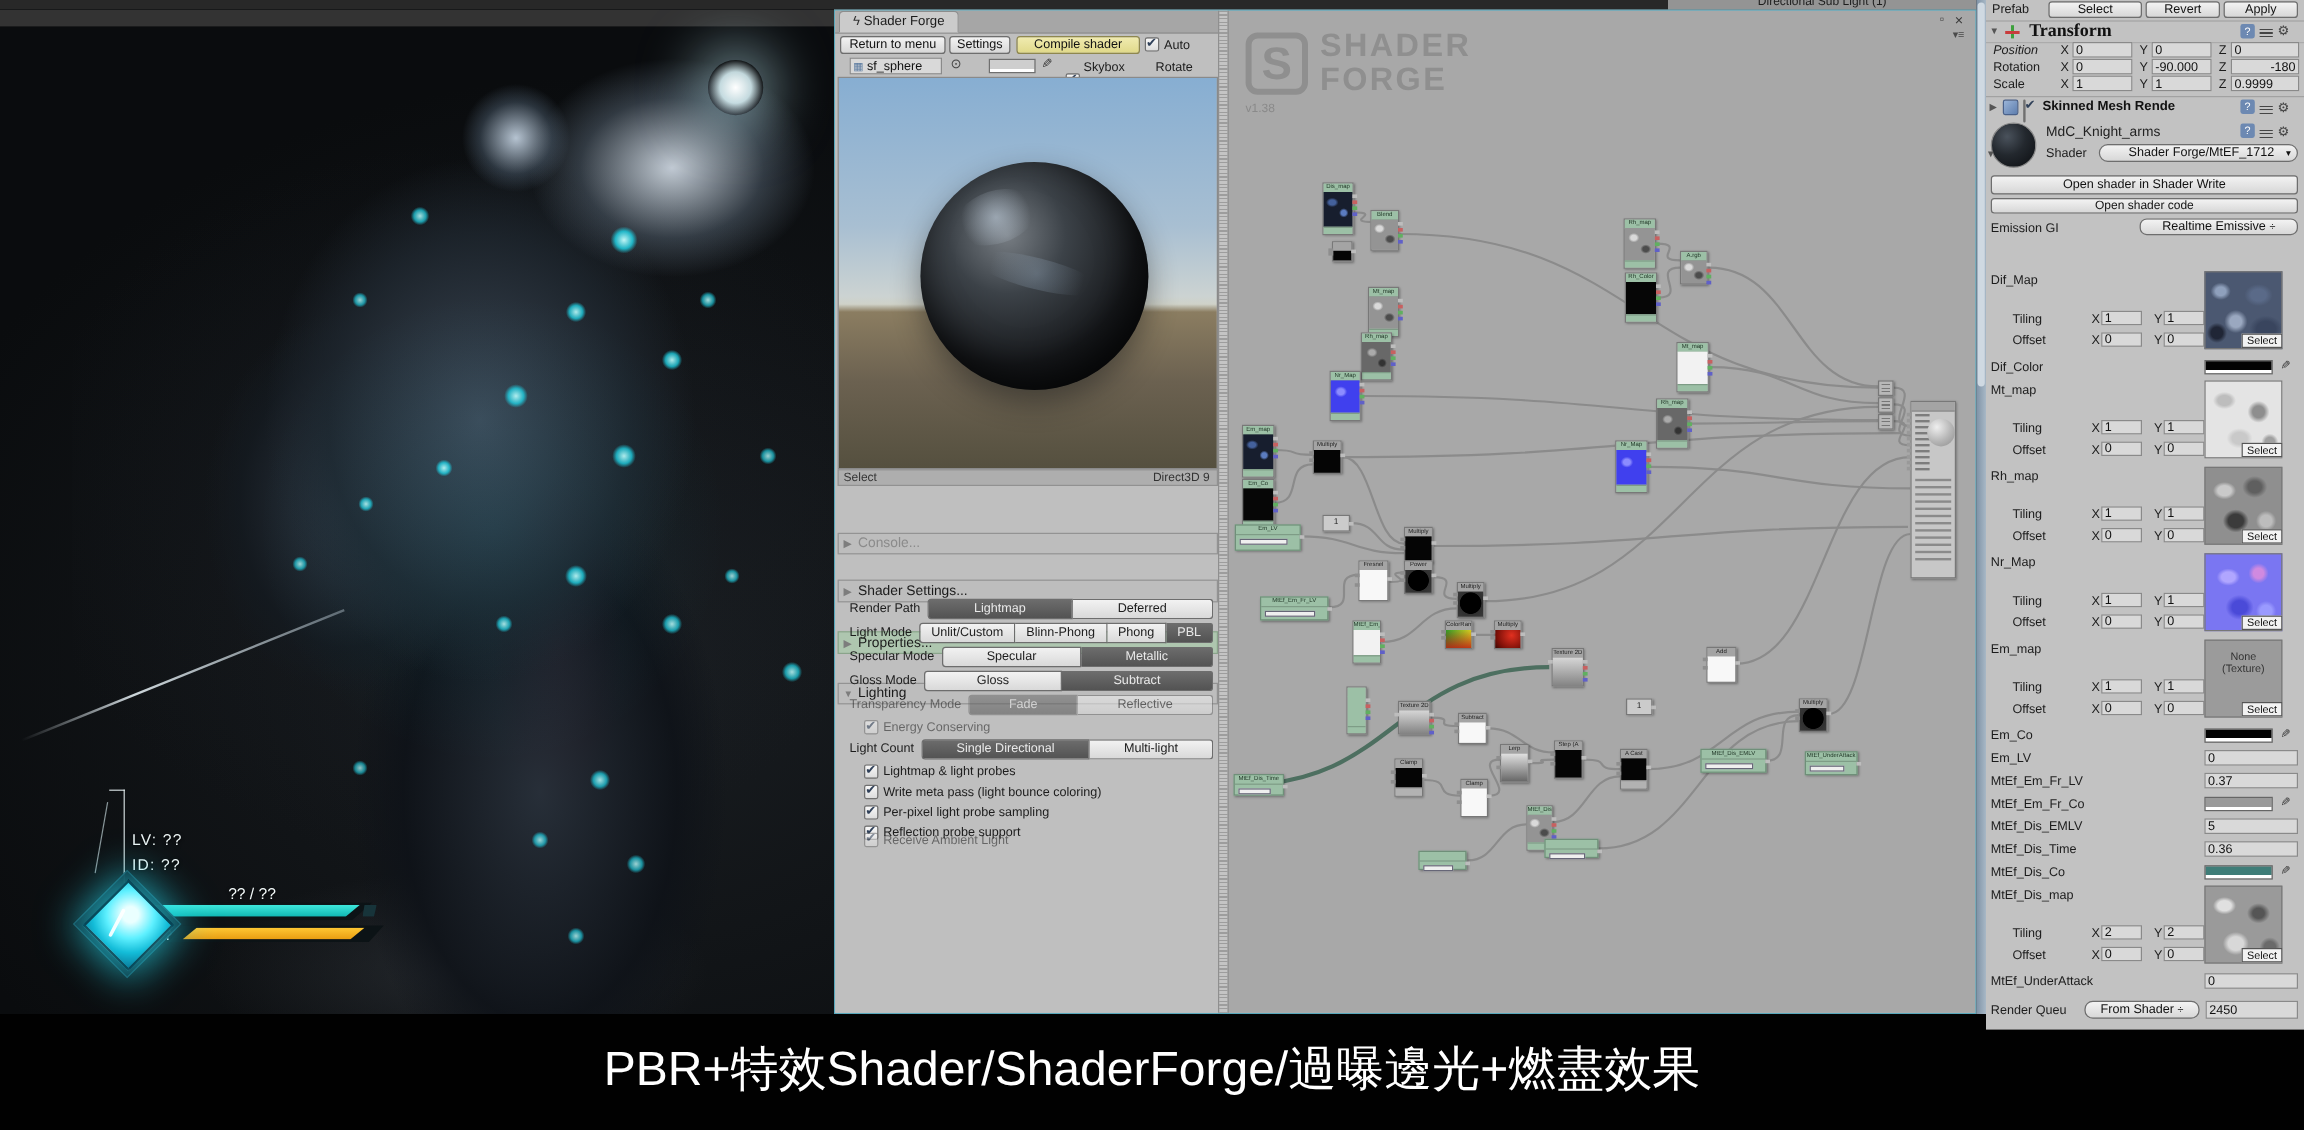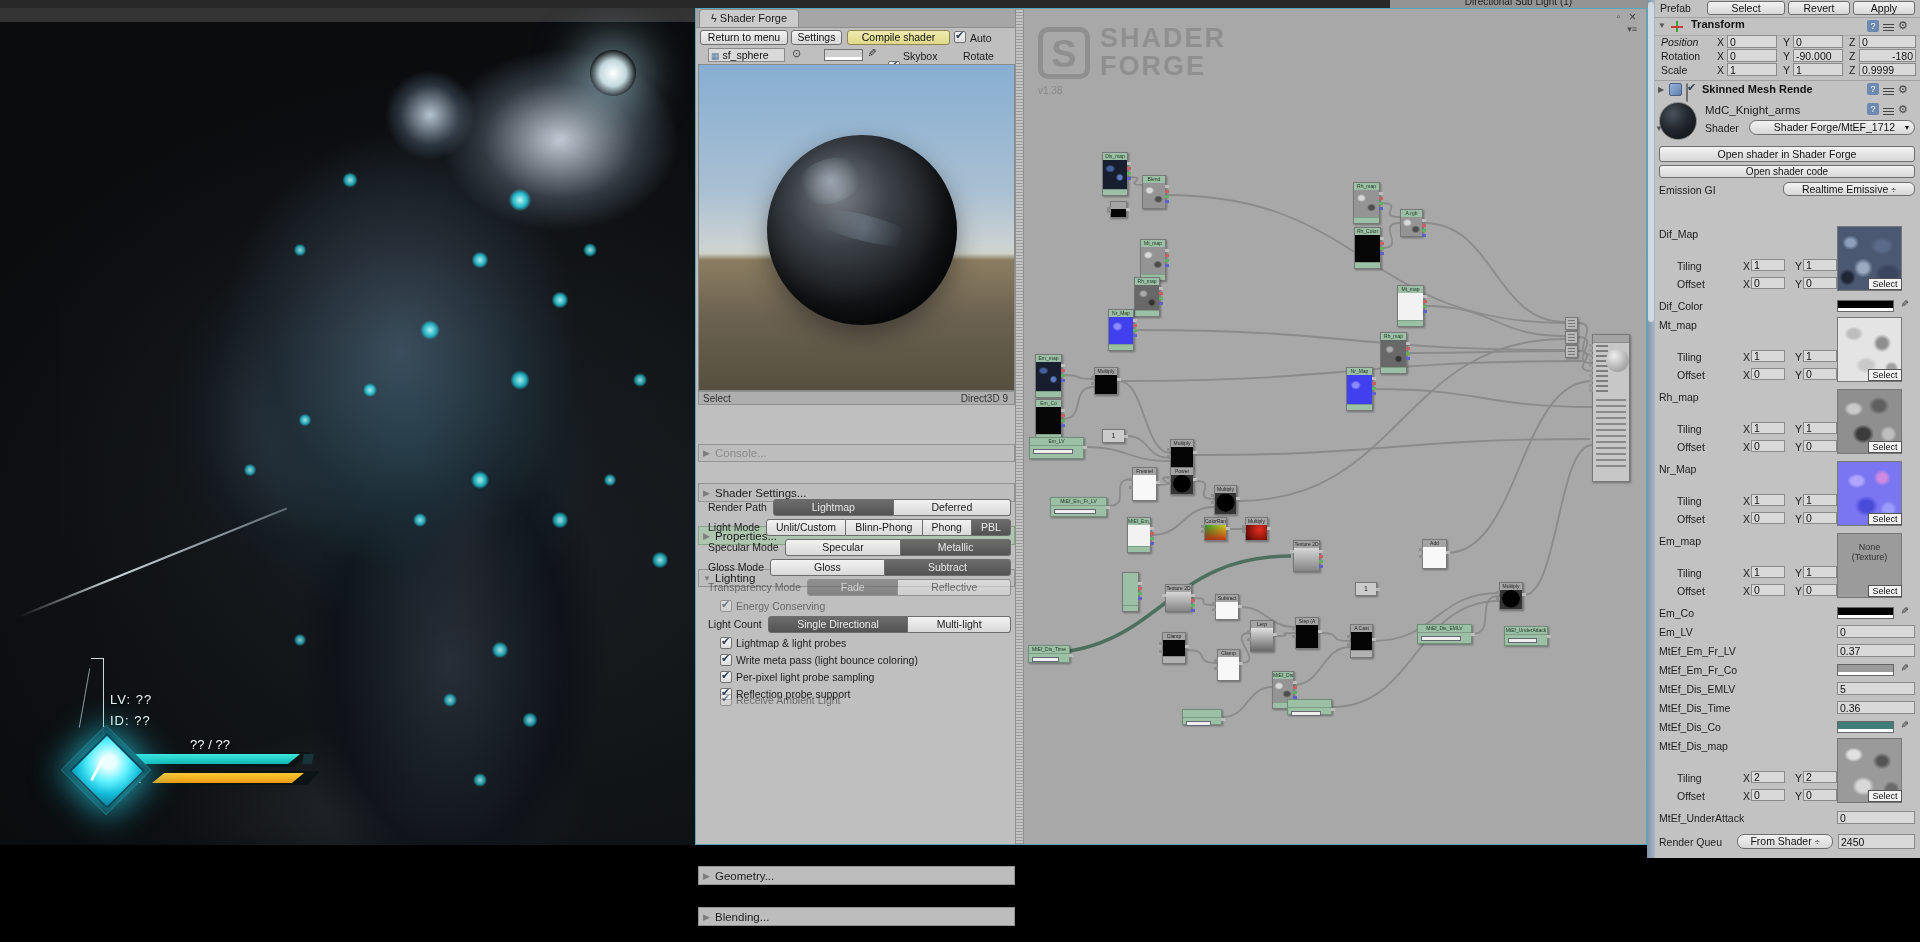--- a/index.html
+++ b/index.html
@@ -665,21 +665,21 @@
     <div class="abs ulabel" style="left:5px;top:2px;">Prefab</div>
     <div class="abs ubtn" style="left:52px;top:1px;width:78px;height:14px;">Select</div>
     <div class="abs ubtn" style="left:133px;top:1px;width:62px;height:14px;">Revert</div>
     <div class="abs ubtn" style="left:198px;top:1px;width:62px;height:14px;">Apply</div>
 
     <div class="abs" style="left:0;top:17px;width:265px;height:17px;background:#c2c2c2;border-top:1px solid #a2a2a2;border-bottom:1px solid #ababab;">
       <span class="abs" style="left:3px;top:3px;font-size:8px;color:#555;">▼</span>
       <span class="abs" style="left:16px;top:3px;width:12px;height:11px;background:
         linear-gradient(0deg,transparent 4px,#c83c3c 4px 6px,transparent 6px),
         linear-gradient(90deg,transparent 5px,#3ca03c 5px 7px,transparent 7px);"></span>
-      <span class="abs" style="left:36px;top:0;font-size:11px;font-weight:bold;color:#111;">Transform</span>
+      <span class="abs" style="left:36px;top:0;font-size:15px;font-weight:bold;color:#111;font-family:Liberation Serif, serif;">Transform</span>
       <span class="abs" style="left:212px;top:2px;width:12px;height:12px;background:#6d89b2;border-radius:2px;color:#fff;font-size:9px;text-align:center;line-height:12px;">?</span>
       <span class="abs" style="left:228px;top:4px;width:11px;height:9px;background:repeating-linear-gradient(0deg,#454545 0 1px,transparent 1px 3px);"></span>
       <span class="abs" style="left:243px;top:1px;font-size:11px;color:#454545;">⚙</span>
     </div>
     <div id="transform-rows">
         <div class="abs" style="left: 0px; top: 36px; width: 265px; height: 13px;">
           <div class="abs ulabel" style="left: 6px; top: 0px; font-style: italic;">Position</div>
           <div class="abs ulabel" style="left: 62px; top: 0px;">X</div>
           <div class="abs ufield" style="left: 72px; top: -1px; width: 50px; height: 13px; line-height: 12px;">0</div>
           <div class="abs ulabel" style="left: 128px; top: 0px;">Y</div>
@@ -722,21 +722,21 @@
     <div class="abs" style="left:50px;top:104px;font-size:11.5px;color:#222;">MdC_Knight_arms</div>
     <span class="abs" style="left:212px;top:103px;width:12px;height:12px;background:#6d89b2;border-radius:2px;color:#fff;font-size:9px;text-align:center;line-height:12px;">?</span>
     <span class="abs" style="left:228px;top:106px;width:11px;height:9px;background:repeating-linear-gradient(0deg,#454545 0 1px,transparent 1px 3px);"></span>
     <span class="abs" style="left:243px;top:103px;font-size:11px;color:#454545;">⚙</span>
     <span class="abs" style="left:0px;top:124px;font-size:8px;color:#555;">▼</span>
     <div class="abs ulabel" style="left:50px;top:122px;">Shader</div>
     <div class="abs ubtn" style="left:94px;top:120px;width:166px;height:15px;text-align:center;padding-left:5px;border-radius:8px;">
       <span>Shader Forge/MtEF_1712</span><span class="abs" style="right:5px;top:0;font-size:8px;">▾</span>
     </div>
 
-    <div class="abs ubtn" style="left:4px;top:146px;width:256px;height:16px;line-height:15px;">Open shader in Shader Forge</div>
+    <div class="abs ubtn" style="left:4px;top:146px;width:256px;height:16px;line-height:15px;">Open shader in Shader Write</div>
     <div class="abs ubtn" style="left:4px;top:165px;width:256px;height:13px;line-height:12px;font-size:10px;">Open shader code</div>
 
     <div class="abs ulabel" style="left:4px;top:184px;">Emission GI</div>
     <div class="abs ubtn" style="left:128px;top:182px;width:132px;height:14px;border-radius:6px;">
       <span>Realtime Emissive</span> <span style="font-size:9px;">÷</span>
     </div>
 
     <div class="abs" id="insp-props" style="left:0;top:222px;width:286px;height:610px;">
         <div class="abs ulabel" style="left: 4px; top: 6px;">Dif_Map</div>
         <div class="abs ulabel" style="left: 22px; top: 38px;">Tiling</div>
@@ -843,14 +843,17 @@
         <div class="abs ufield" style="left: 182px; top: 589px; width: 78px; height: 13px; line-height: 12px;">0</div>
       </div>
 
     <div class="abs ulabel" style="left:4px;top:836px;">Render Queu</div>
     <div class="abs ubtn" style="left:82px;top:834px;width:96px;height:15px;border-radius:7px;">
       <span>From Shader</span> <span style="font-size:9px;">÷</span>
     </div>
     <div class="abs ufield" style="left:183px;top:834px;width:77px;height:15px;line-height:14px;">2450</div>
   </div>
 
+  <div class="abs" style="left:0;top:845px;width:1920px;height:97px;background:#010101;z-index:1;">
+    <div style="width:100%;text-align:center;line-height:92px;font-size:40px;color:#fff;">PBR+特效Shader/ShaderForge/過曝邊光+燃盡效果</div>
+  </div>
 
 </div>
 
 </body></html>

